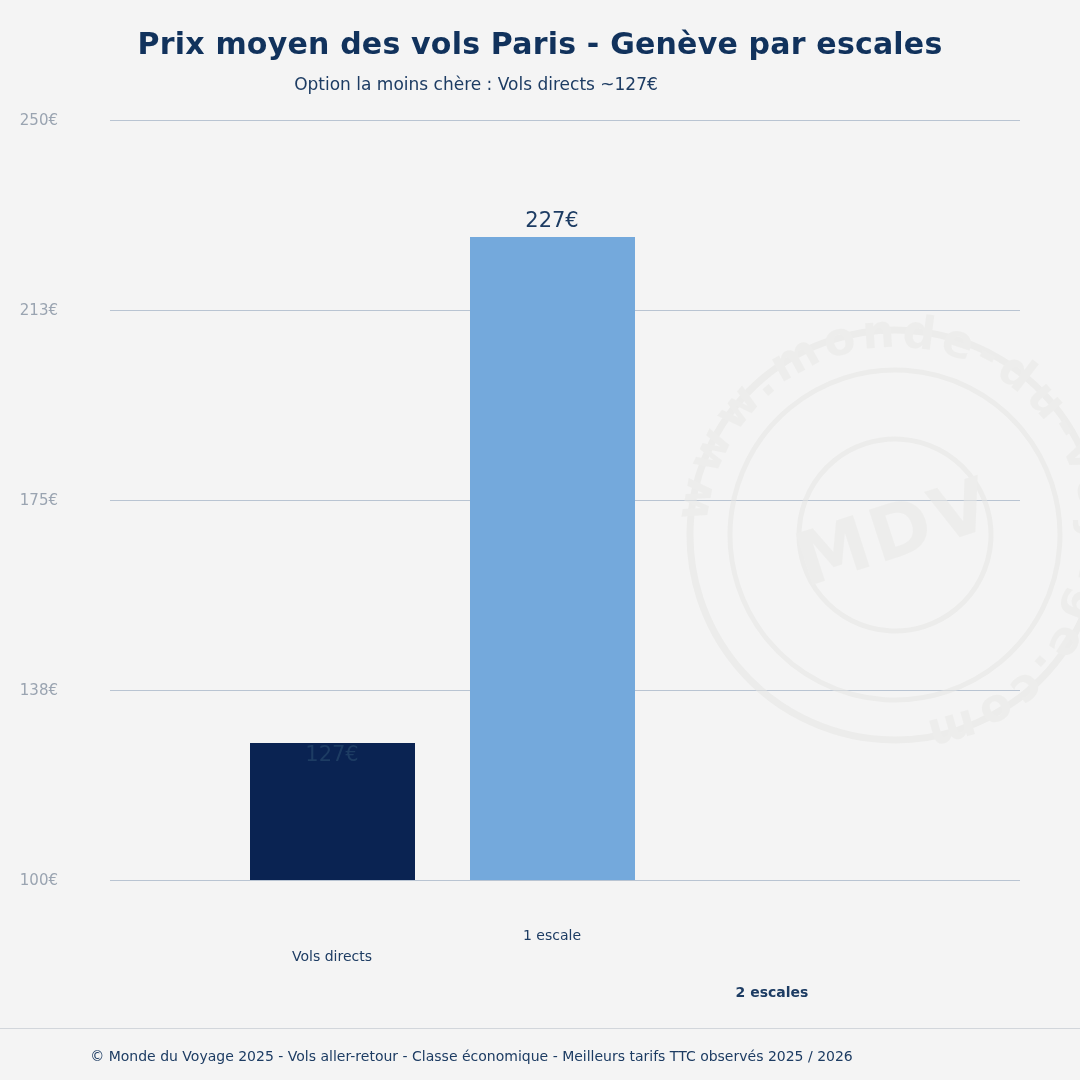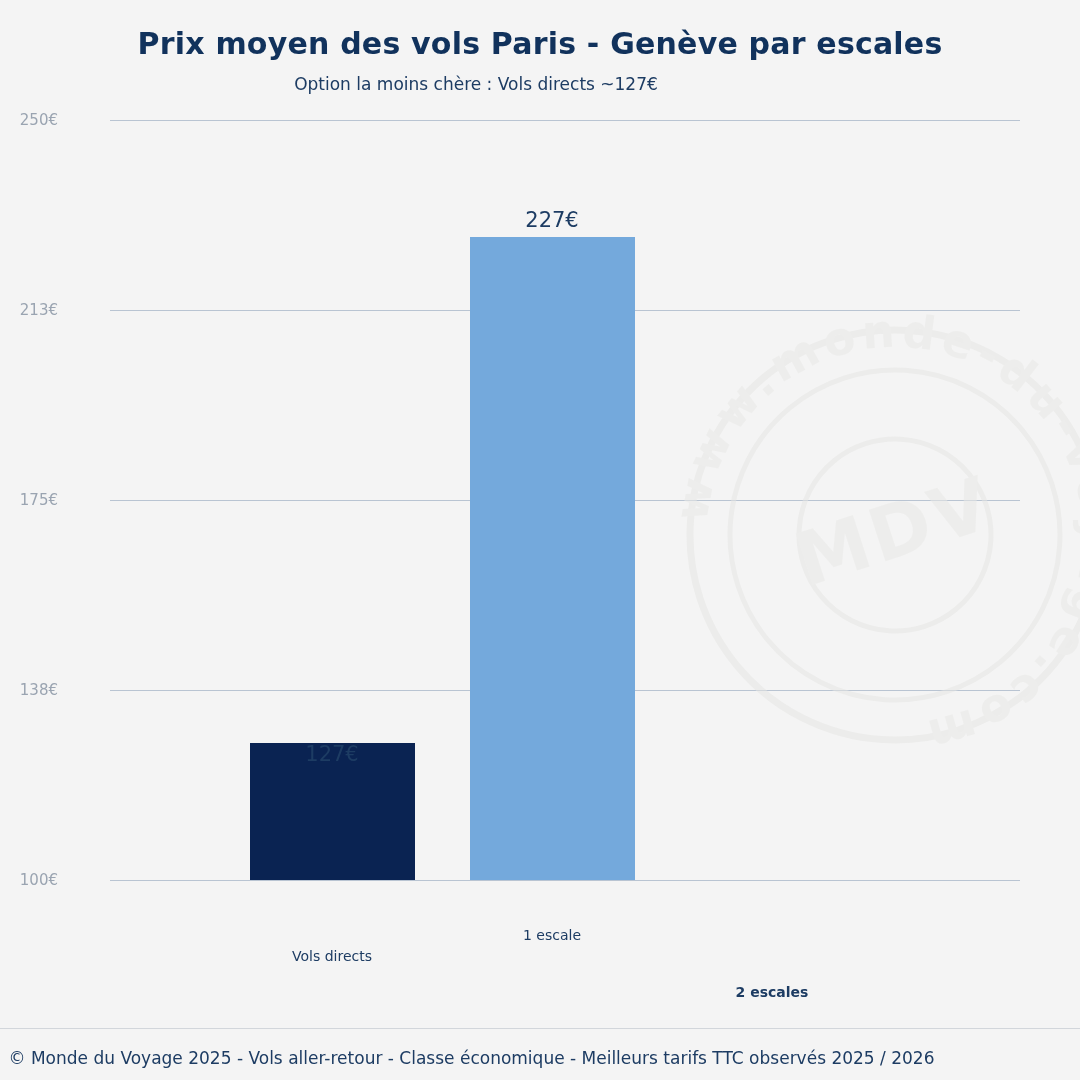--- a/index.html
+++ b/index.html
@@ -107,21 +107,21 @@
     width: 1080px;
     height: 1px;
     background: #d2d6db;
   }
   .footer-text {
     position: absolute;
     top: 1048px;
     left: 0;
     width: 943px;
     text-align: center;
-    font-size: 17px;
+    font-size: 14px;
     color: #1d3c63;
   }
 </style>
 </head>
 <body>
 
 <div class="page">
 
   <div class="title">Prix moyen des vols Paris - Genève par escales</div>
   <div class="subtitle">Option la moins chère : Vols directs ~127€</div>

